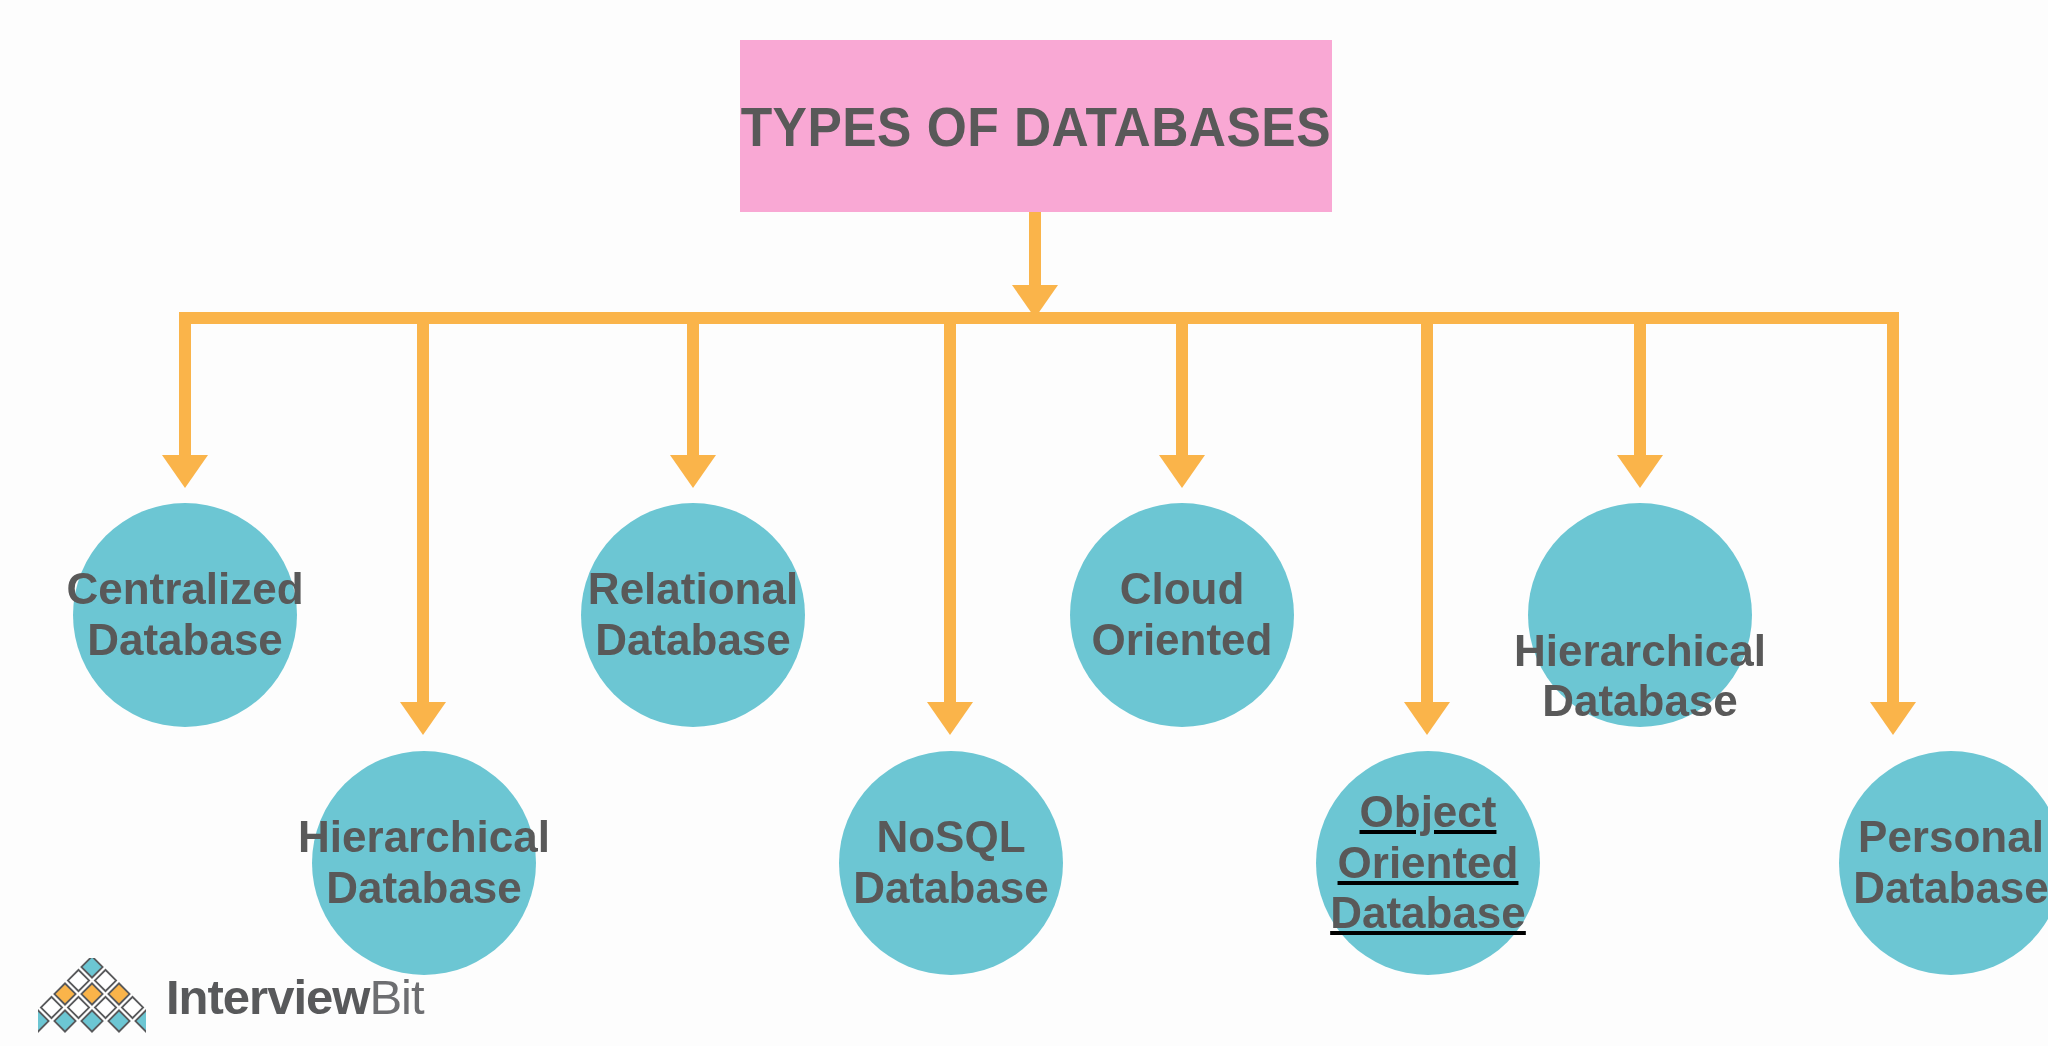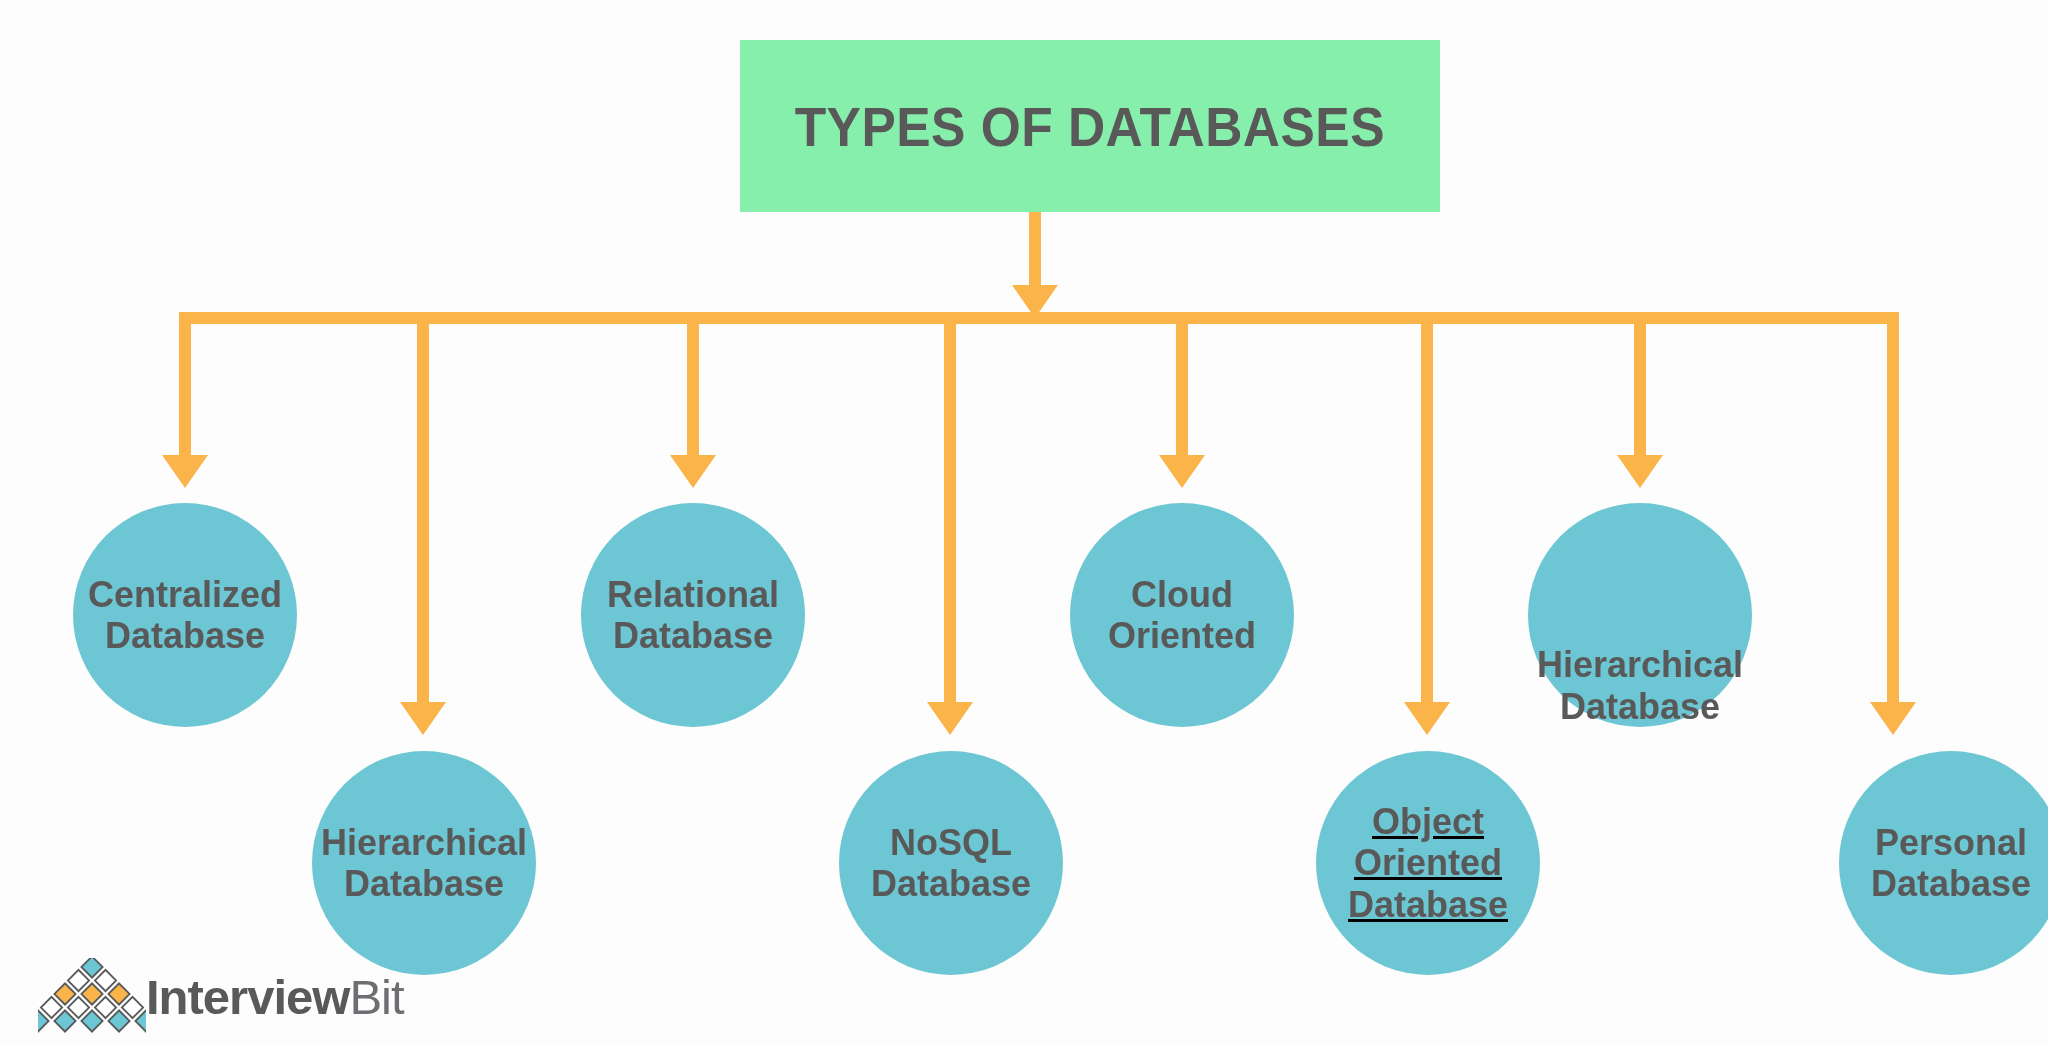--- a/index.html
+++ b/index.html
@@ -16,23 +16,23 @@
     height: 1046px;
     background: #fdfdfd;
     overflow: hidden;
   }
 
   
   #title-box {
     position: absolute;
     left: 740px;
     top: 40px;
-    width: 700px;
+    width: 592px;
     height: 172px;
-    background: #86efac;
+    background: #f9a8d4;
     display: flex;
     align-items: center;
     justify-content: center;
     box-sizing: border-box;
   }
   #title-text {
     font-family: "Liberation Sans Narrow", "Liberation Sans", sans-serif;
     font-size: 56px;
     font-weight: bold;
     color: #595959;
@@ -67,36 +67,36 @@
     border-radius: 50%;
     background: #6cc6d3;
     display: flex;
     align-items: center;
     justify-content: center;
     text-align: center;
     box-sizing: border-box;
   }
   .node-label {
     font-family: "Liberation Sans", sans-serif;
-    font-size: 36px;
+    font-size: 44px;
     font-weight: bold;
     color: #595959;
     line-height: 1.15;
     padding: 0 8px;
     white-space: pre-line;
   }
 
   
   #logo {
     position: absolute;
     left: 38px;
     top: 958px;
     display: flex;
     align-items: center;
-    gap: 0;
+    gap: 20px;
   }
   #logo-mark {
     width: 108px;
     height: 78px;
     flex: 0 0 auto;
   }
   #logo-text {
     font-family: "Liberation Sans", sans-serif;
     font-size: 49px;
     color: #595959;

